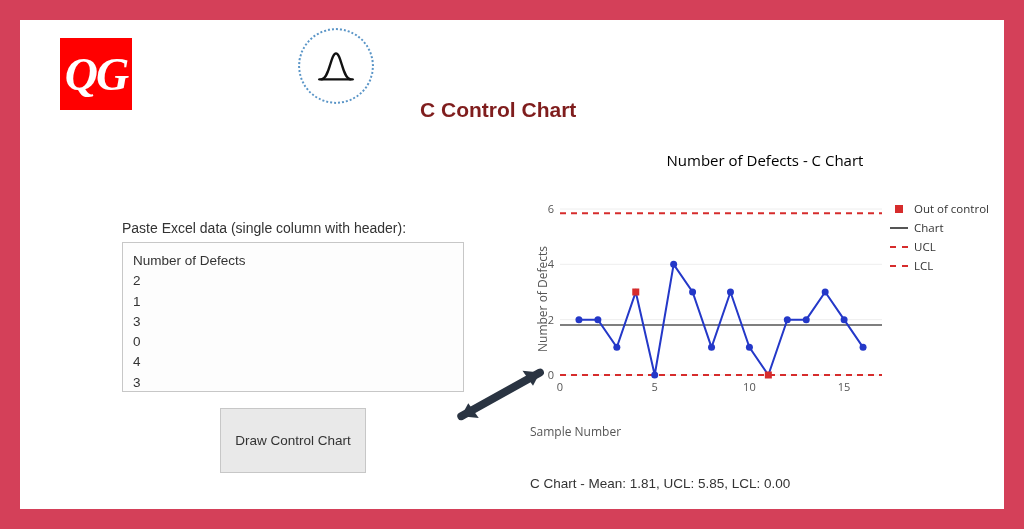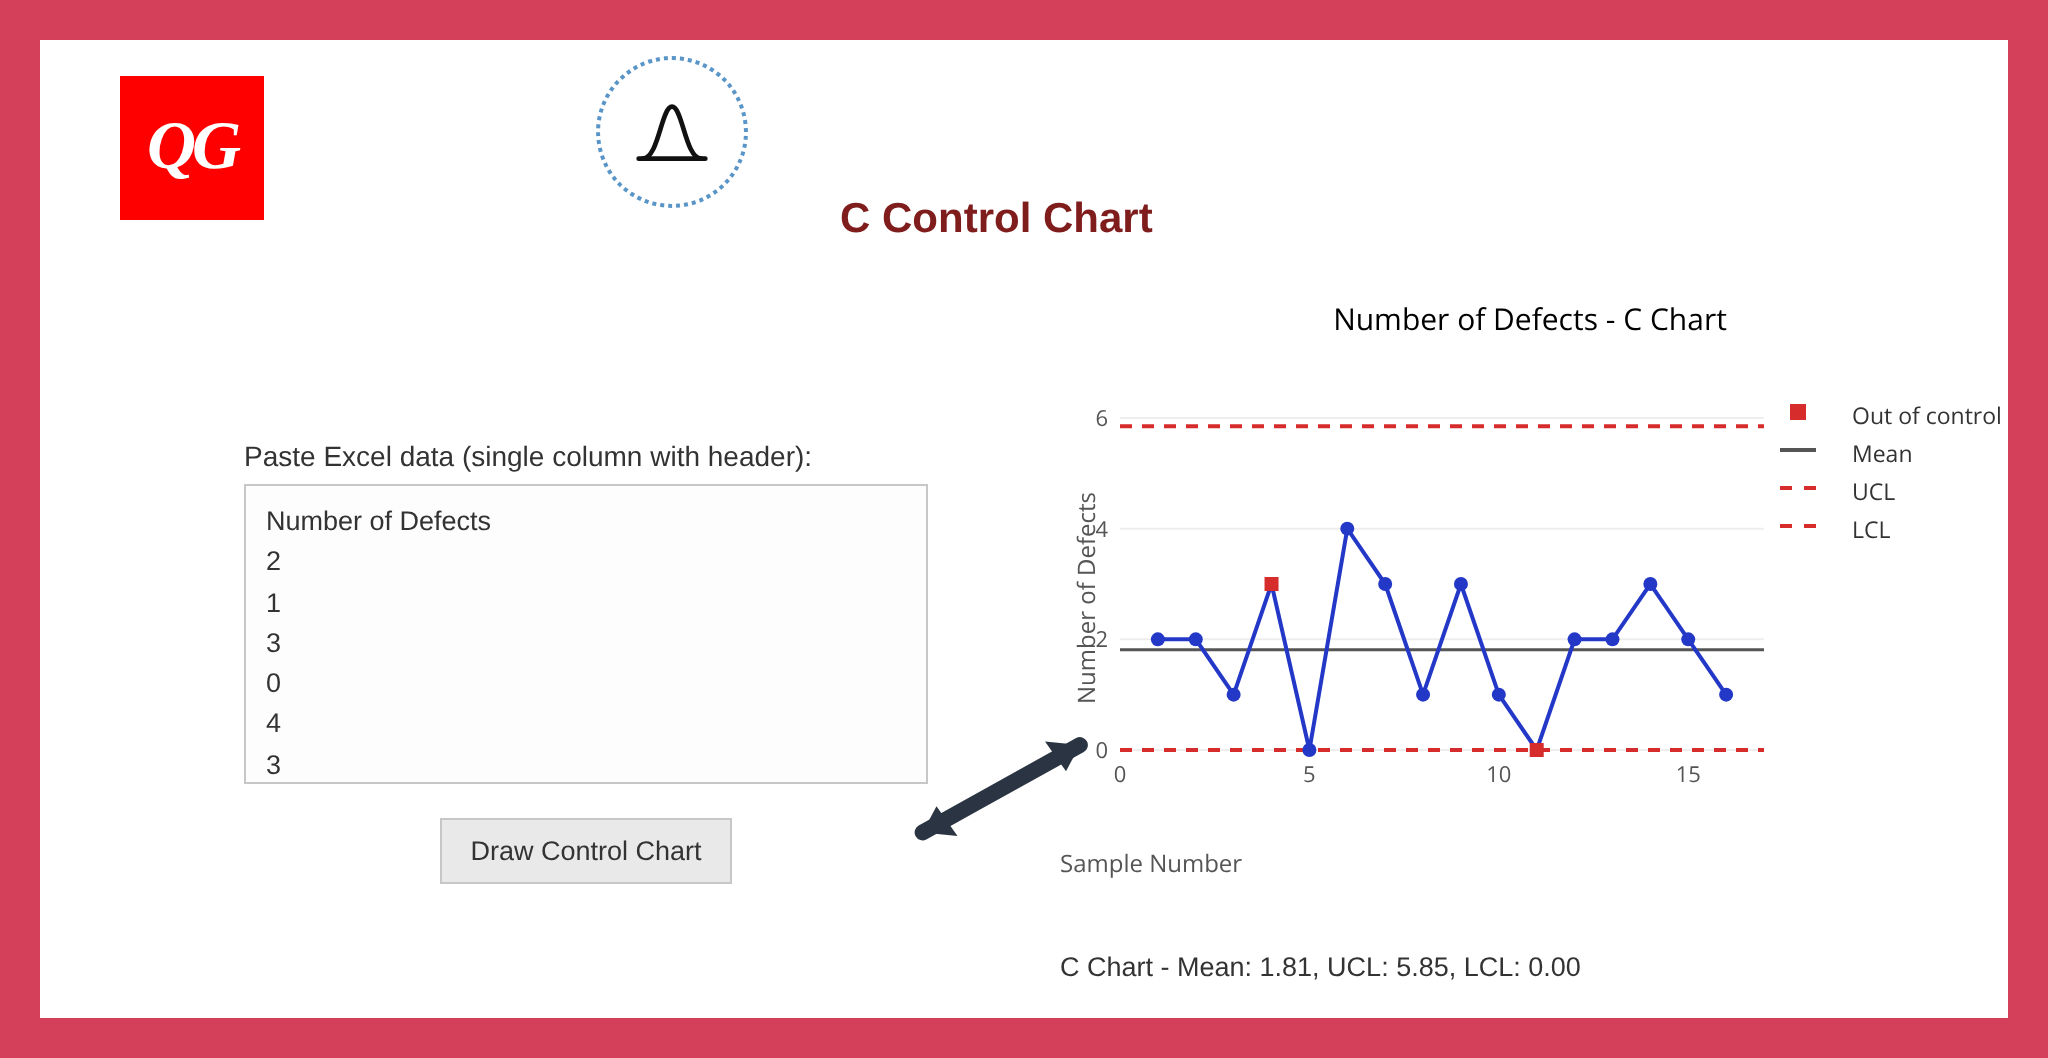--- a/index.html
+++ b/index.html
@@ -20,21 +20,21 @@
     top: 18px;
     left: 40px;
     width: 72px;
     height: 72px;
     background: #ff0000;
     color: #fff;
     display: flex;
     align-items: center;
     justify-content: center;
     font-family: Georgia, "Times New Roman", serif;
-    font-size: 34px;
+    font-size: 46px;
     font-style: italic;
     font-weight: bold;
     letter-spacing: -2px;
   }
   .dist-icon {
     position: absolute;
     top: 8px;
     left: 278px;
     width: 76px;
     height: 76px;
@@ -73,21 +73,21 @@
     color: #333;
     border: 1px solid #c7c7c7;
     background: #fdfdfd;
     resize: none;
     overflow-y: scroll;
     line-height: 1.5;
   }
   .draw-btn {
     display: block;
     margin: 12px auto 0;
-    padding: 8px 14px;
+    padding: 24px 14px;
     font-size: 13.5px;
     color: #333;
     background: #e9e9e9;
     border: 1px solid #c7c7c7;
     cursor: pointer;
   }
   .arrow {
     position: absolute;
     top: 335px;
     left: 430px;
@@ -130,22 +130,23 @@
   }
   .legend {
     margin-left: 0px;
     margin-top: 2px;
     font-size: 11.5px;
     color: #333;
     font-family: "Segoe UI", "Open Sans", Arial, sans-serif;
   }
   .legend-item {
     display: flex;
+    align-items: center;
     margin-bottom: 4px;
-    gap: 18px;
+    gap: 6px;
     white-space: nowrap;
   }
   .legend-swatch {
     width: 18px;
     height: 10px;
     display: flex;
     align-items: center;
     justify-content: center;
   }
   .legend-sq { width: 8px; height: 8px; background: #d62c2c; }
@@ -248,21 +249,21 @@
         <div class="legend-item">
           <span class="legend-swatch">
               <span class="legend-sq"></span>
             </span>
           <span>Out of control</span>
         </div>
         <div class="legend-item">
           <span class="legend-swatch">
               <span class="legend-line-solid"></span>
             </span>
-          <span>Mean</span>
+          <span>Chart</span>
         </div>
         <div class="legend-item">
           <span class="legend-swatch">
               <span class="legend-line-dash"></span>
             </span>
           <span>UCL</span>
         </div>
         <div class="legend-item">
           <span class="legend-swatch">
               <span class="legend-line-dash"></span>

